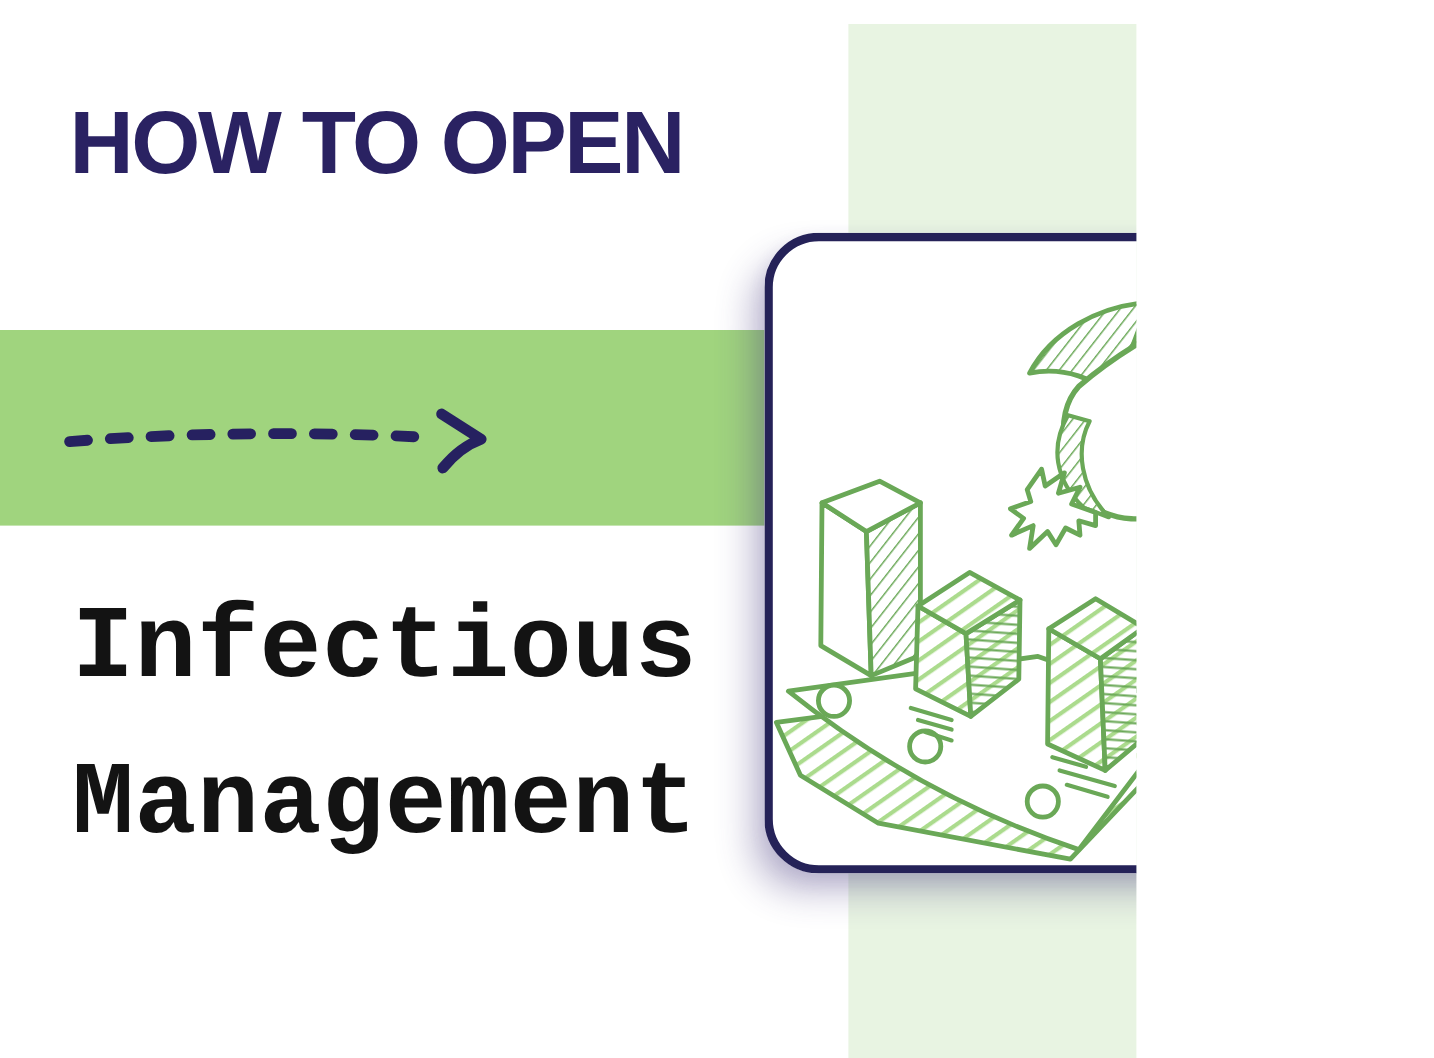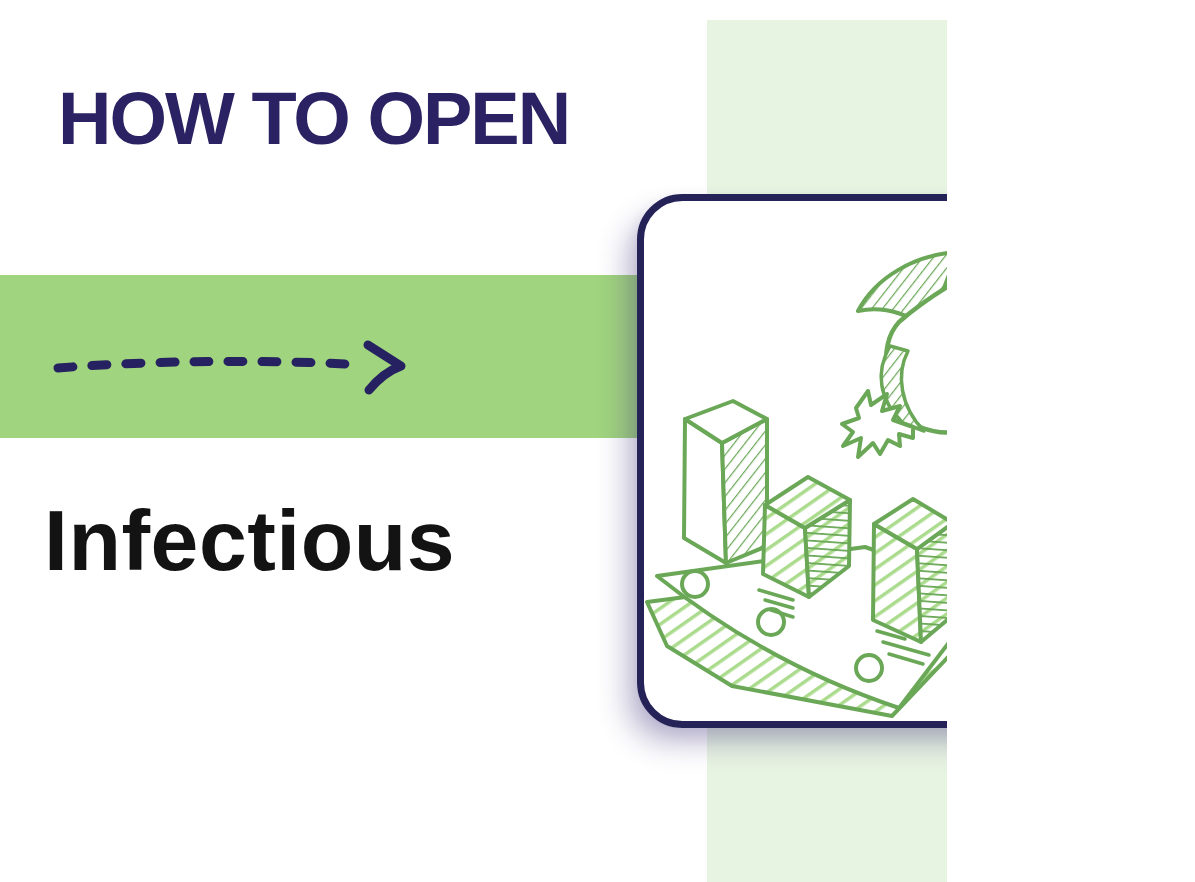--- a/index.html
+++ b/index.html
@@ -14,22 +14,22 @@
   .accent-band {
     position:absolute; left:0; top:255px; width:682px; height:163px;
     background:#a0d47e;
   }
   .page-title {
     position:absolute; left:58px; top:62px; line-height:1;
     font-size:74px; font-weight:800; letter-spacing:-2px; color:#2a2262;
     white-space:nowrap;
   }
   .headline {
-    position:absolute; left:44px; top:455px; font-size:86px; font-weight:700;
-    color:#131313; line-height:130px; letter-spacing:0.5px; white-space:nowrap;
+    position:absolute; left:60px; top:455px; font-size:86px; font-weight:700;
+    color:#131313; line-height:130px; letter-spacing:0.5px; white-space:nowrap;font-family:Liberation Mono, monospace;
   }
   .arrow-svg { position:absolute; left:48px; top:312px; width:372px; height:70px; }
   .card {
     position:absolute; left:637px; top:174px; width:505px; height:534px;
     background:#ffffff; border-radius:46px;
     box-shadow:-14px 18px 28px -2px rgba(72,58,128,0.32), 0 6px 14px rgba(72,58,128,0.12);
   }
   .card svg { position:absolute; inset:0; width:100%; height:100%; display:block; }
 </style>
 </head>
@@ -44,20 +44,21 @@
 
   <svg class="arrow-svg" viewBox="0 0 372 70" aria-hidden="true">
     <g stroke="#262160" fill="none" stroke-linecap="round" stroke-linejoin="round">
       <path d="M 10,36 C 110,28 215,28 298,32" stroke-width="9" stroke-dasharray="15 19"></path>
       <path d="M 320,13 C 334,22 345,29 353,34 C 342,38 330,47 321,58" stroke-width="9"></path>
     </g>
   </svg>
 
   <div class="headline">
     <div>Infectious</div>
+    <div>Management</div>
   </div>
 
   <div class="card">
     <svg viewBox="0 0 505 534" aria-hidden="true">
       <defs>
         <pattern id="hd" width="8.5" height="8.5" patternUnits="userSpaceOnUse" patternTransform="rotate(38)">
           <rect width="8.5" height="8.5" fill="#ffffff"></rect>
           <line x1="0" y1="0" x2="0" y2="8.5" stroke="#6aa857" stroke-width="2.4"></line>
         </pattern>
         <pattern id="hl" width="13" height="13" patternUnits="userSpaceOnUse" patternTransform="rotate(55)">

